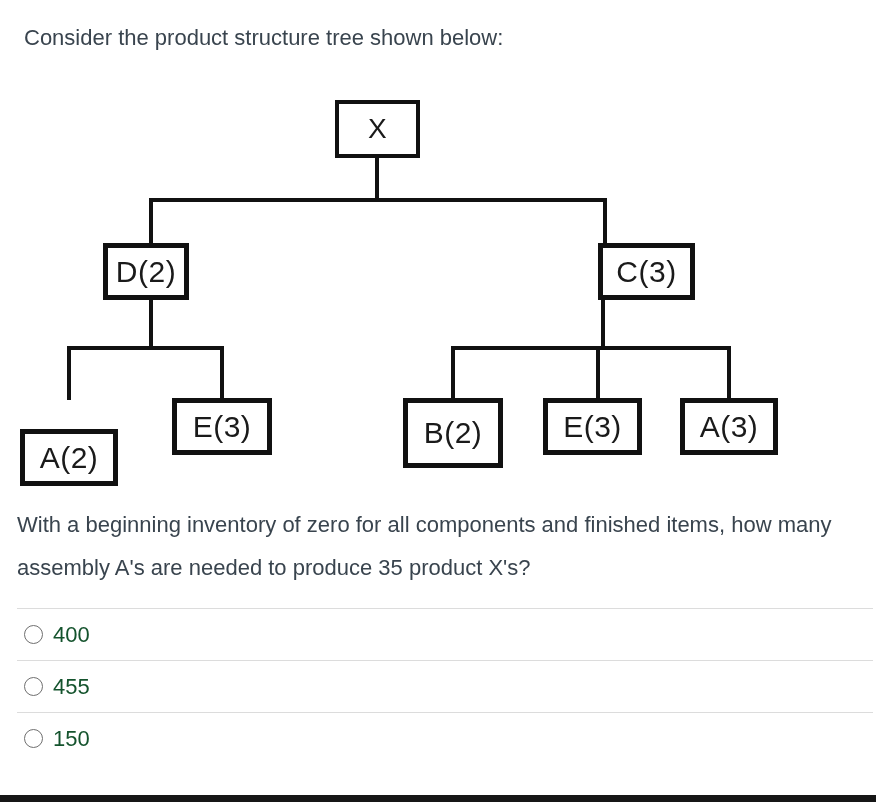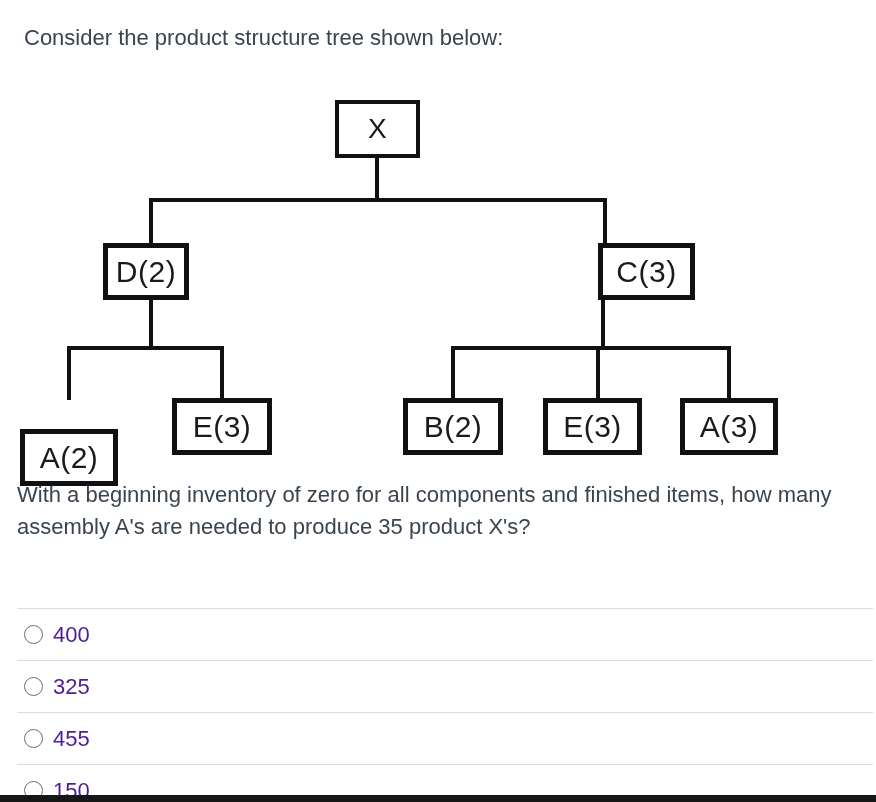--- a/index.html
+++ b/index.html
@@ -36,24 +36,24 @@
     justify-content: center;
     font-size: 30px;
     color: #1a1a1a;
     letter-spacing: 0.5px;
   }
   .node.root { border-width: 4px; font-size: 28px; }
 
   
   .question-text {
     position: absolute;
-    left: 17px; top: 479px;
+    left: 17px; top: 503px;
     width: 820px;
     font-size: 22px;
-    line-height: 32px;
+    line-height: 43px;
     color: #39444e;
   }
 
   
   .options {
     position: absolute;
     left: 0; top: 608px;
     width: 876px; height: 187px;
     overflow: hidden;
   }
@@ -70,21 +70,21 @@
     width: 19px; height: 19px;
     border: 1.5px solid #6f6f6f;
     border-radius: 50%;
     background: #ffffff;
     margin-left: 7px;
     flex: 0 0 auto;
   }
   .option-label {
     margin-left: 10px;
     font-size: 22px;
-    color: #4c1d95;
+    color: #14532d;
   }
 
   .bottom-bar {
     position: absolute;
     left: 0; right: 0; bottom: 0;
     height: 7px;
     background: #161616;
   }
 </style>
 </head>
@@ -127,21 +127,21 @@
   </div>
 
   <div class="node" style="left:20px; top:398px; width:98px; height:57px;margin-top:31px;">
     <span>A(2)</span>
   </div>
 
   <div class="node" style="left:172px; top:398px; width:100px; height:57px;">
     <span>E(3)</span>
   </div>
 
-  <div class="node" style="left:403px; top:398px; width:100px; height:57px;">
+  <div class="node" style="left:403px; top:398px; width:100px; height:70px;">
     <span>B(2)</span>
   </div>
 
   <div class="node" style="left:543px; top:398px; width:99px; height:57px;">
     <span>E(3)</span>
   </div>
 
   <div class="node" style="left:680px; top:398px; width:98px; height:57px;">
     <span>A(3)</span>
   </div>
@@ -149,24 +149,20 @@
 
 <div class="question-text">With a beginning inventory of zero for all components and finished items, how many assembly A's are needed to produce 35 product X's?</div>
 
 <div class="options">
   <div class="option-row">
     <span class="radio"></span>
     <span class="option-label">400</span>
   </div>
   <div class="option-row">
     <span class="radio"></span>
-    <span class="option-label">325</span>
-  </div>
-  <div class="option-row">
-    <span class="radio"></span>
     <span class="option-label">455</span>
   </div>
   <div class="option-row">
     <span class="radio"></span>
     <span class="option-label">150</span>
   </div>
 </div>
 
 <div class="bottom-bar"></div>
 

